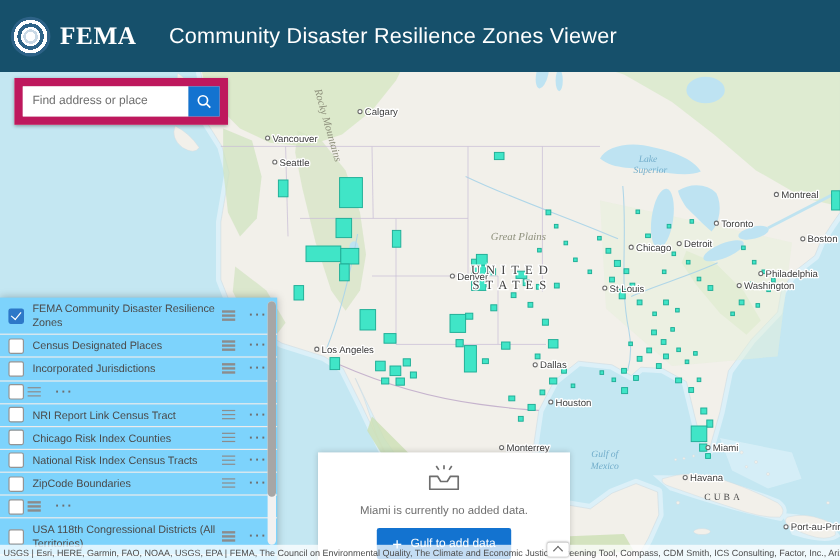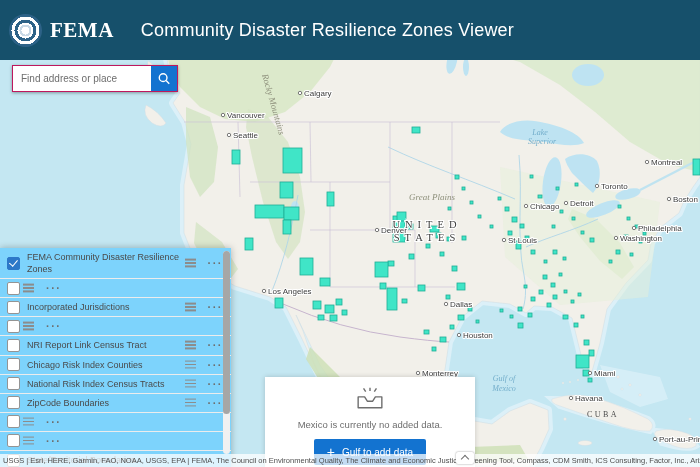--- a/index.html
+++ b/index.html
@@ -25,21 +25,21 @@
         paint-order:stroke;stroke-linejoin:round;font-family:"Liberation Sans",sans-serif;}
   .cdot{fill:#fff;stroke:#6b6b6b;stroke-width:.9;}
   .country{font-family:"Liberation Serif",serif;font-size:10.5px;letter-spacing:5px;
            fill:#3f3f3f;stroke:#fff;stroke-width:2.2px;paint-order:stroke;}
   .country-sm{font-family:"Liberation Serif",serif;font-size:8px;letter-spacing:2.5px;fill:#4c4c4c;}
   .physio{font-family:"Liberation Serif",serif;font-style:italic;font-size:9px;fill:#8e907c;}
   .water{font-family:"Liberation Serif",serif;font-style:italic;font-size:8px;fill:#73aecb;}
 
   
   .search{position:absolute;top:65px;left:12px;height:25px;display:flex;z-index:4;
-          box-shadow:0 1px 3px rgba(0,0,0,.35);background:#e5e5e5;border:1px solid #be185d;}
+          box-shadow:0 1px 3px rgba(0,0,0,.35);background:#e5e5e5;border:7px solid #be185d;}
   .search input{width:122px;border:none;outline:none;padding:0 8px;font-size:10px;
                 color:#333;font-family:"Liberation Sans",sans-serif;}
   .search input::placeholder{color:#6e6e6e;}
   .search button{width:26px;border:none;background:var(--accent,#1373D0);
                  display:flex;align-items:center;justify-content:center;cursor:pointer;}
 
   
   .layers{position:absolute;left:0;top:248px;width:231px;bottom:0;background:#7dd3fc;
           z-index:3;box-shadow:0 0 7px rgba(0,0,0,.28);overflow:hidden;}
   .lrow{display:flex;align-items:center;padding:2px 5px 2px 4px;border-bottom:1px solid #ececec;min-height:14px;}
@@ -340,20 +340,21 @@
       <span class="cb checked"></span>
       <span class="llabel">FEMA Community Disaster Resilience Zones</span>
       <span class="licon">
             <i></i>
           </span>
       <span class="ldots">···</span>
     </div>
 
     <div class="lrow">
       <span class="cb"></span>
+      <span class="llabel">Census Designated Places</span>
       <span class="licon">
             <i></i>
           </span>
       <span class="ldots">···</span>
     </div>
 
     <div class="lrow">
       <span class="cb"></span>
       <span class="llabel">Incorporated Jurisdictions</span>
       <span class="licon">
@@ -409,20 +410,21 @@
     <div class="lrow">
       <span class="cb"></span>
       <span class="licon">
             <i></i>
           </span>
       <span class="ldots">···</span>
     </div>
 
     <div class="lrow">
       <span class="cb"></span>
+      <span class="llabel">USA 118th Congressional Districts (All Territories)</span>
       <span class="licon">
             <i></i>
           </span>
       <span class="ldots">···</span>
     </div>
 
     <div class="lrow">
       <span class="cb"></span>
       <span class="llabel">State/Territorial Boundaries</span>
 
@@ -435,21 +437,21 @@
 
   <section class="adddata">
     <div class="tray">
       <svg width="28" height="24" viewBox="0 0 26 22" fill="none" stroke="#6e6e6e" stroke-width="1.3" stroke-linejoin="round">
         <path d="M9,5 L7,2"></path>
           <path d="M13,4.5 L13,1.5"></path>
           <path d="M17,5 L19,2"></path>
         <path d="M2,10 h6 l2.5,4 h5 l2.5,-4 h6 v10 h-22 z"></path>
       </svg>
     </div>
-    <p>Mexico is currently no added data.</p>
+    <p>Miami is currently no added data.</p>
     <button>
       <span class="plus">+</span>
       <span>Gulf to add data</span>
     </button>
   </section>
 
   <footer class="attr">
     <span>USGS | Esri, HERE, Garmin, FAO, NOAA, USGS, EPA | FEMA, The Council on Environmental Quality, The Climate and Economic Justice Screening Tool, Compass, CDM Smith, ICS Consulting, Factor, Inc., Arizona State University (for Spatial Hazard Events and Losses)</span>
   </footer>
   <div class="attr-toggle">

